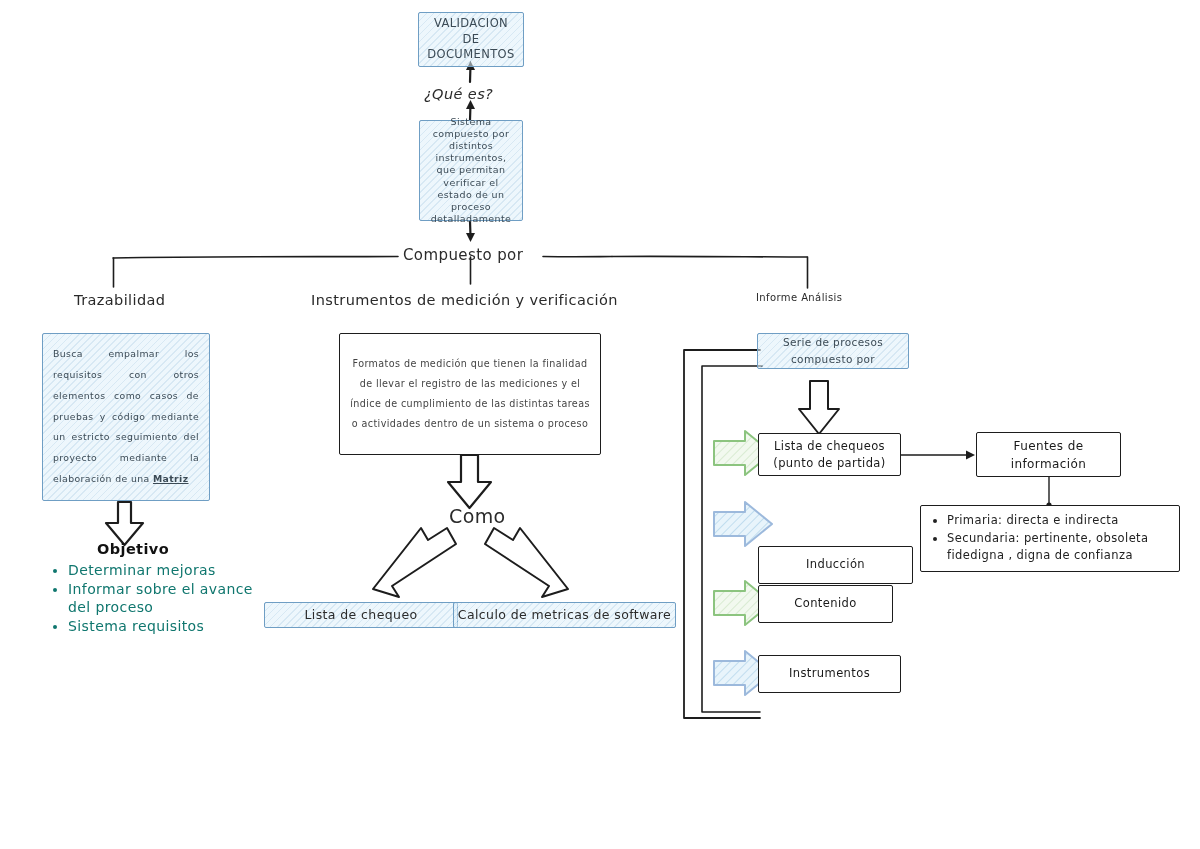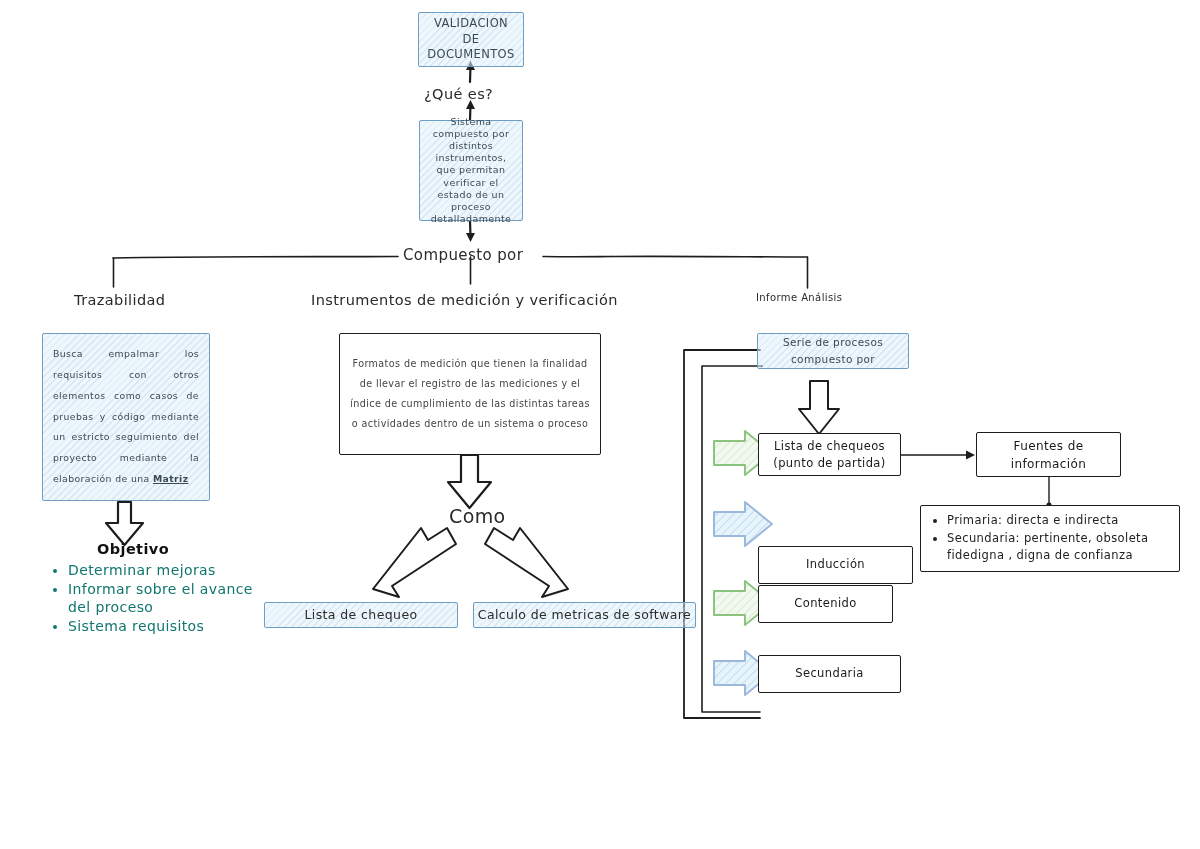--- a/index.html
+++ b/index.html
@@ -131,21 +131,21 @@
     <g stroke="#9cb9dc" stroke-width="2" fill="url(#hatchBlue)">
       <path d="M714,661 L745,661 L745,651 L772,673 L745,695 L745,685 L714,685 Z"></path>
     </g>
   </g>
 </svg>
 
 <div class="hbox blue" style="left:418px;top:12px;width:106px;height:55px;">
   <div class="txt hand faint" style="font-size:11.5px;">VALIDACION DE DOCUMENTOS</div>
 </div>
 
-<div class="label hand" style="left:424px;top:86px;font-size:14.5px;color:#2b2b2b;">¿Qué es?</div>
+<div class="label hand" style="left:424px;top:86px;font-size:14.5px;color:#2b2b2b;font-style:italic;">¿Qué es?</div>
 
 <div class="hbox blue" style="left:419px;top:120px;width:104px;height:101px;">
   <div class="txt hand faint" style="font-size:9.5px;line-height:1.28;">Sistema compuesto por distintos instrumentos, que permitan verificar el estado de un proceso detalladamente</div>
 </div>
 
 <div class="label hand" style="left:403px;top:246px;font-size:15px;color:#2b2b2b;">Compuesto por</div>
 
 <div class="label hand" style="left:74px;top:292px;font-size:14.5px;">Trazabilidad</div>
 
 <div class="label hand" style="left:311px;top:292px;font-size:14.5px;">Instrumentos de medición y verificación</div>
@@ -171,42 +171,42 @@
 <div class="hbox" style="left:339px;top:333px;width:262px;height:122px;background:#fff;">
   <div class="txt hand faint2" style="font-size:9.6px;line-height:2.1;padding:0 8px;">Formatos de medición que tienen la finalidad de llevar el registro de las mediciones y el índice de cumplimiento de las distintas tareas o actividades dentro de un sistema o proceso</div>
 </div>
 
 <div class="label hand" style="left:449px;top:505px;font-size:19px;">Como</div>
 
 <div class="hbox blue thin" style="left:264px;top:602px;width:194px;height:26px;">
   <div class="txt hand" style="font-size:12.5px;color:#2b2b2b;padding:0;">Lista de chequeo</div>
 </div>
 
-<div class="hbox blue thin" style="left:473px;top:602px;width:223px;height:26px;">
+<div class="hbox blue thin" style="left:453px;top:602px;width:223px;height:26px;">
   <div class="txt hand" style="font-size:12.5px;color:#2b2b2b;padding:0;">Calculo de metricas de software</div>
 </div>
 
 <div class="hbox blue" style="left:757px;top:333px;width:152px;height:36px;">
   <div class="txt hand faint" style="font-size:10.5px;line-height:1.6;padding:0 6px;">Serie de procesos compuesto por</div>
 </div>
 
 <div class="hbox" style="left:758px;top:433px;width:143px;height:43px;">
   <div class="txt hand" style="font-size:11.5px;line-height:1.45;padding:0 4px;">Lista de chequeos (punto de partida)</div>
 </div>
 
 <div class="hbox" style="left:758px;top:506px;width:155px;height:38px;margin-top:40px;">
   <div class="txt hand" style="font-size:11.5px;padding:0;">Inducción</div>
 </div>
 
 <div class="hbox" style="left:758px;top:585px;width:135px;height:38px;">
   <div class="txt hand" style="font-size:11.5px;padding:0;">Contenido</div>
 </div>
 
 <div class="hbox" style="left:758px;top:655px;width:143px;height:38px;">
-  <div class="txt hand" style="font-size:11.5px;padding:0;">Secundaria</div>
+  <div class="txt hand" style="font-size:11.5px;padding:0;">Instrumentos</div>
 </div>
 
 <div class="hbox" style="left:976px;top:432px;width:145px;height:45px;">
   <div class="txt hand" style="font-size:12px;line-height:1.5;padding:0 4px;">Fuentes de información</div>
 </div>
 
 <div class="hbox" style="left:920px;top:505px;width:260px;height:67px;">
   <ul class="bullets hand" style="font-size:11.5px;line-height:1.45;color:#222;width:100%;padding-left:26px;text-align:left;">
     <li>Primaria: directa e indirecta</li>
     <li>Secundaria: pertinente, obsoleta fidedigna , digna de confianza</li>

